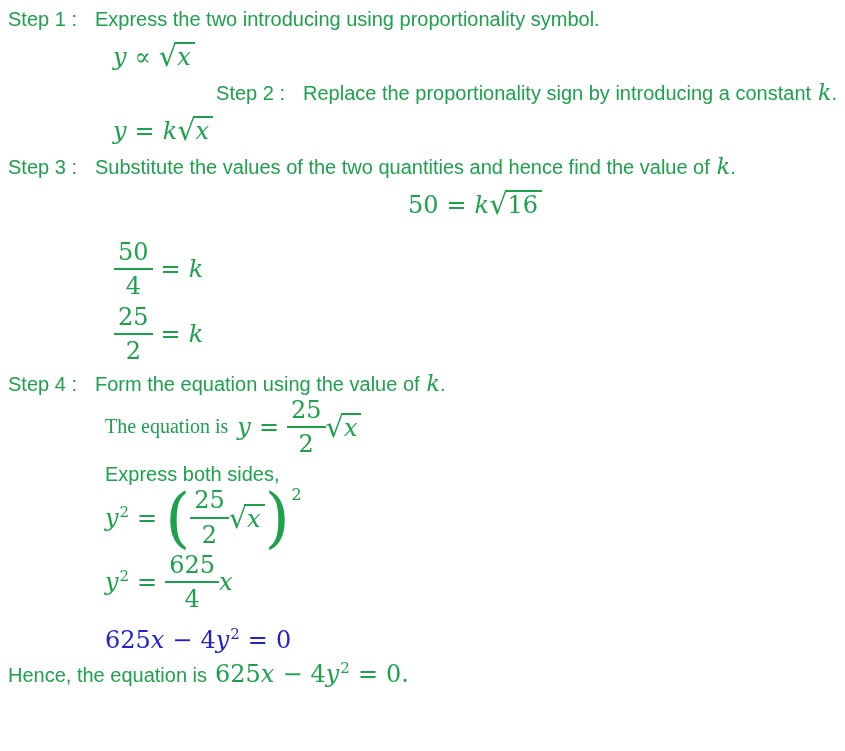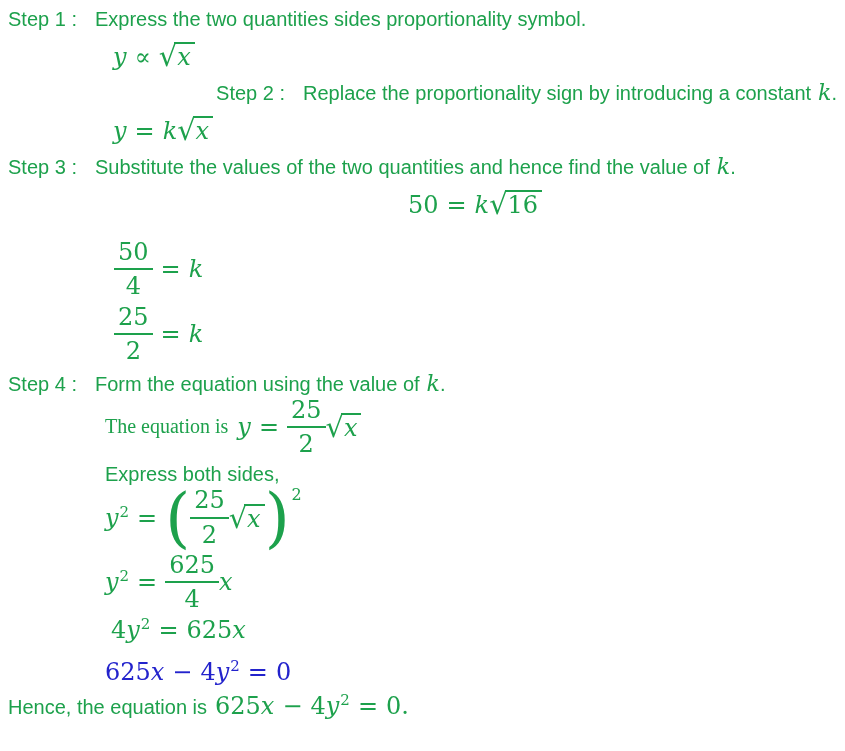--- a/index.html
+++ b/index.html
@@ -113,21 +113,21 @@
   #footer { margin-top: 4px; white-space: nowrap; }
   #footer .ftext { margin-right: 8px; }
 </style>
 </head>
 <body>
 
 <div class="doc">
 
   <div class="step" id="l1">
       <span class="lbl">Step 1 :</span>
-      <span class="ttl">Express the two quantities sides proportionality symbol.</span>
+      <span class="ttl">Express the two introducing using proportionality symbol.</span>
     </div>
 
   <div class="m" id="m1"><span class="mi">y</span><span class="mo">∝</span><span class="sqrt"><span class="sign">√</span><span class="rad mi">x</span></span></div>
 
   <div class="step" id="l2">
       <span class="lbl">Step 2 :</span>
       <span class="ttl">Replace the proportionality sign by introducing a constant</span>
       <span class="tvar">k</span>
       <span>.</span>
     </div>
@@ -198,19 +198,18 @@
   <div class="m crow" id="m4d">
       <span class="grp"><span class="mi">y</span><span class="sup">2</span></span>
       <span class="mo">=</span>
       <span class="frac">
         <span class="num">625</span>
         <span class="den">4</span>
       </span>
       <span class="mi">x</span>
     </div>
 
-  <div class="m" id="m4e"><span class="mn">4</span><span class="mi">y</span><span class="sup">2</span><span class="mo">=</span><span class="mn">625</span><span class="mi">x</span></div>
 
   <div class="m blue" id="m4f"><span class="mn">625</span><span class="mi">x</span><span class="mo">−</span><span class="mn">4</span><span class="mi">y</span><span class="sup">2</span><span class="mo">=</span><span class="mn">0</span></div>
 
   <div id="footer"><span class="ftext">Hence, the equation is</span><span class="m"><span class="mn">625</span><span class="mi">x</span><span class="mo">−</span><span class="mn">4</span><span class="mi">y</span><span class="sup">2</span><span class="mo">=</span><span class="mn">0</span><span class="mn">.</span></span></div>
 
 </div>
 
 </body></html>

